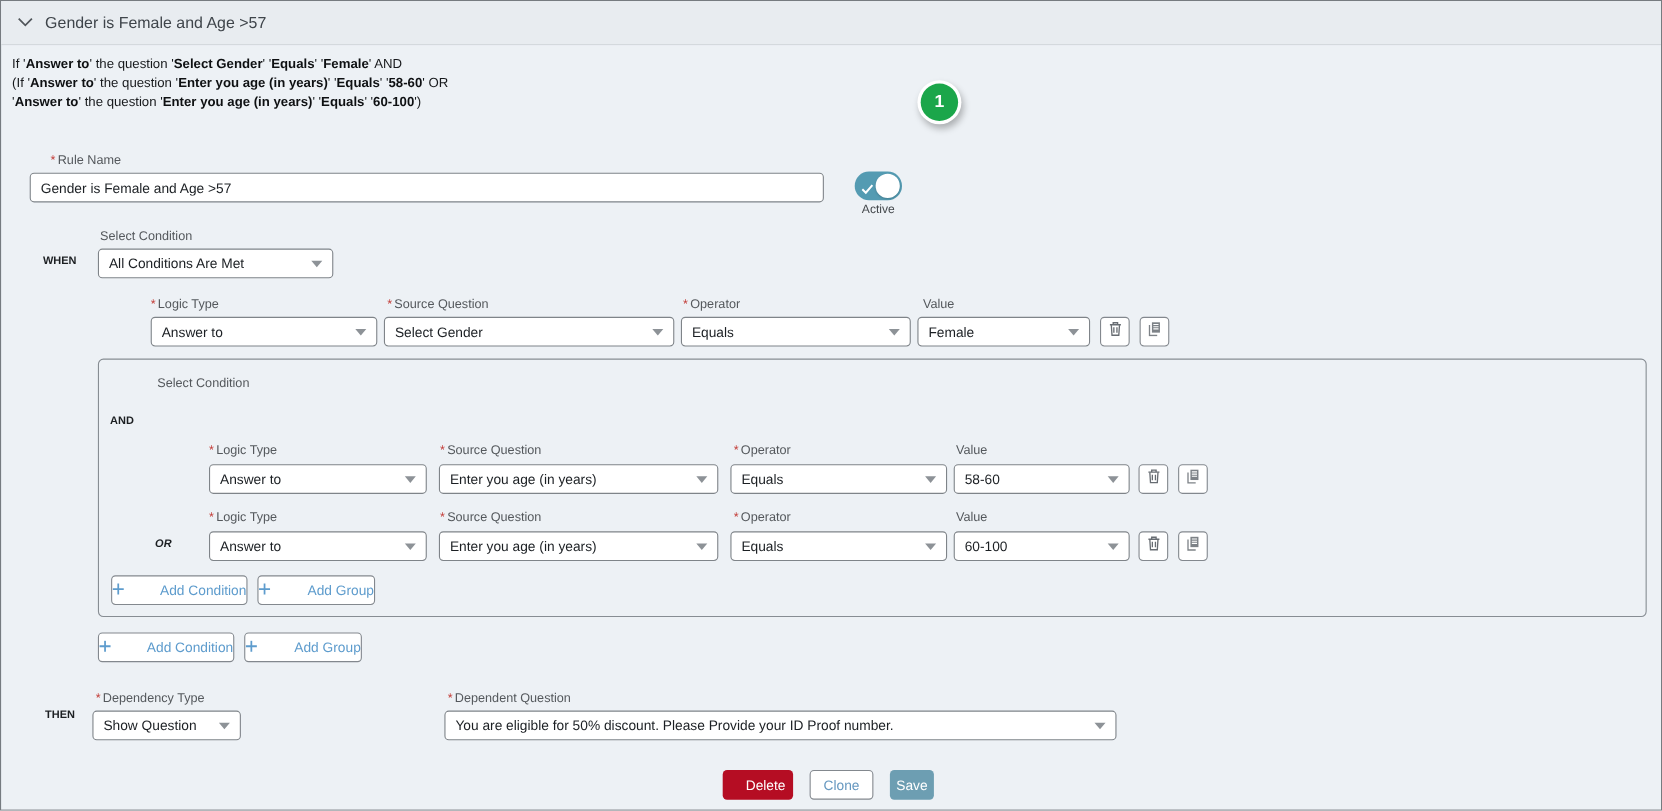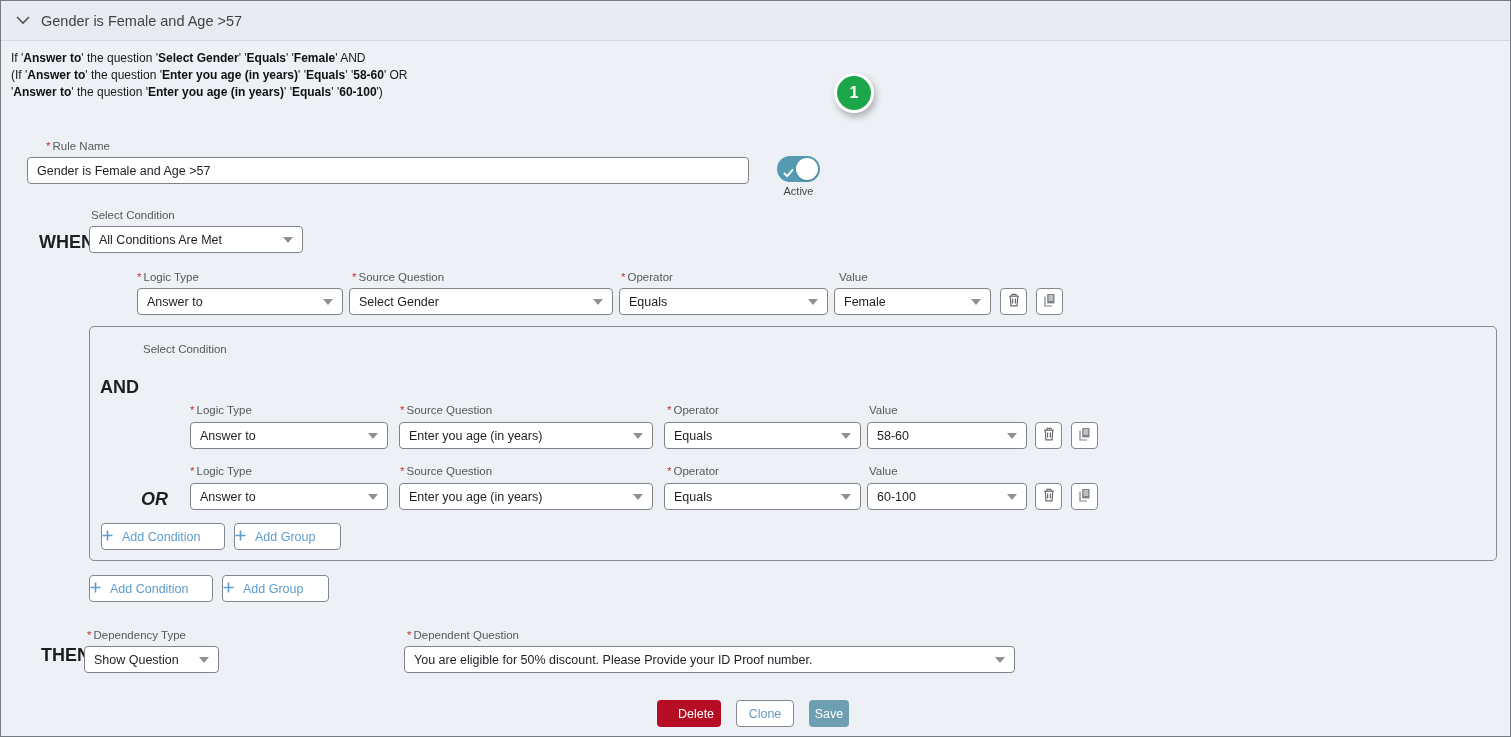--- a/index.html
+++ b/index.html
@@ -9,37 +9,37 @@
   .title{font-size:14.5px;color:#3f454b;}
   
   .summary{position:absolute;left:10px;top:49px;font-size:12px;color:#17191c;line-height:17px;}
   .summary b{font-weight:700;color:#0e1012;}
   
   .badge{position:absolute;left:833px;top:72px;width:40px;height:40px;border-radius:50%;background:#fff;box-shadow:2px 4px 7px rgba(0,0,0,.28);display:flex;align-items:center;justify-content:center;}
   .badge-inner{width:34px;height:34px;border-radius:50%;background:#1ba64a;color:#fff;font-weight:bold;font-size:16px;display:flex;align-items:center;justify-content:center;}
   
   .flabel{position:absolute;font-size:11.5px;color:#54585c;white-space:nowrap;}
   .req::before{content:"*";color:#c23934;margin-right:2px;}
-  .keyword{position:absolute;font-size:18px;font-weight:bold;color:#1c1f22;}
+  .keyword{position:absolute;font-size:10px;font-weight:bold;color:#1c1f22;}
   
   .textbox,.select{position:absolute;height:27px;background:#fff;border:1px solid #7f8489;border-radius:4px;box-sizing:border-box;display:flex;align-items:center;padding:0 9px;font-size:12.5px;color:#1b1f23;}
   input.textbox{font-family:"Liberation Sans",sans-serif;outline:none;}
   .select{justify-content:space-between;cursor:pointer;}
   .select .val{overflow:hidden;white-space:nowrap;text-overflow:ellipsis;}
   .arrow{width:0;height:0;border-left:5px solid transparent;border-right:5px solid transparent;border-top:6px solid #8d9297;margin-left:8px;flex:none;}
   .icon-btn{position:absolute;width:27px;height:27px;background:#fff;border:1px solid #83888e;border-radius:4px;box-sizing:border-box;display:flex;align-items:center;justify-content:center;cursor:pointer;}
   
   .toggle{position:absolute;left:776px;top:155px;width:43px;height:26px;border-radius:13px;background:#549bb2;cursor:pointer;}
   .toggle .knob{position:absolute;right:2px;top:2px;width:22px;height:22px;border-radius:50%;background:#fff;box-shadow:0 1px 2px rgba(0,0,0,.2);}
   .toggle .check{position:absolute;left:6px;top:8px;}
   .toggle-label{position:absolute;left:776px;top:184px;width:43px;text-align:center;font-size:11px;color:#44484c;}
   
   .group-box{position:absolute;left:88px;top:325px;width:1406px;height:233px;border:1px solid #878d93;border-radius:5px;background:transparent;}
   
-  .link-btn{position:absolute;height:27px;background:#fff;border:1px solid #83888e;border-radius:4px;box-sizing:border-box;display:flex;align-items:center;justify-content:flex-start;gap:9px;font-size:12.5px;color:#5e9ccd;cursor:pointer;}
+  .link-btn{position:absolute;height:27px;background:#fff;border:1px solid #83888e;border-radius:4px;box-sizing:border-box;display:flex;align-items:center;justify-content:space-between;gap:9px;font-size:12.5px;color:#5e9ccd;cursor:pointer;}
   
   .btn{position:absolute;top:699px;height:27px;border-radius:4px;box-sizing:border-box;display:flex;align-items:center;justify-content:center;font-size:12.5px;cursor:pointer;border:none;}
   .btn-delete{left:656px;width:64px;background:#b50d23;color:#fff;padding-left:20px;}
   .btn-clone{left:735px;width:58px;background:#fff;color:#6698c0;border:1px solid #83888e;}
   .btn-save{left:808px;width:40px;background:#6d9eb2;color:#fff;}
 </style>
 </head>
 <body>
 
 <div class="page">

